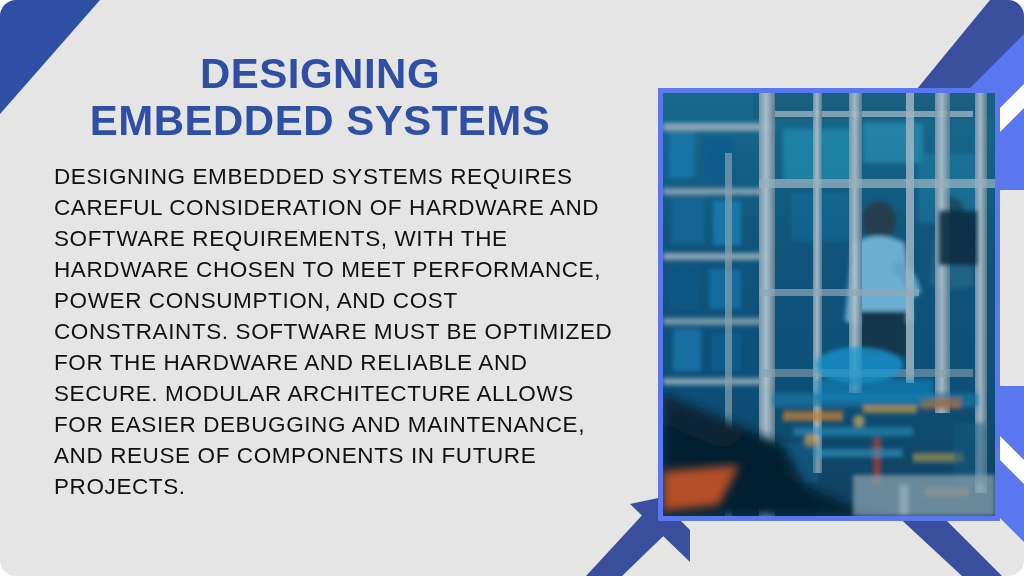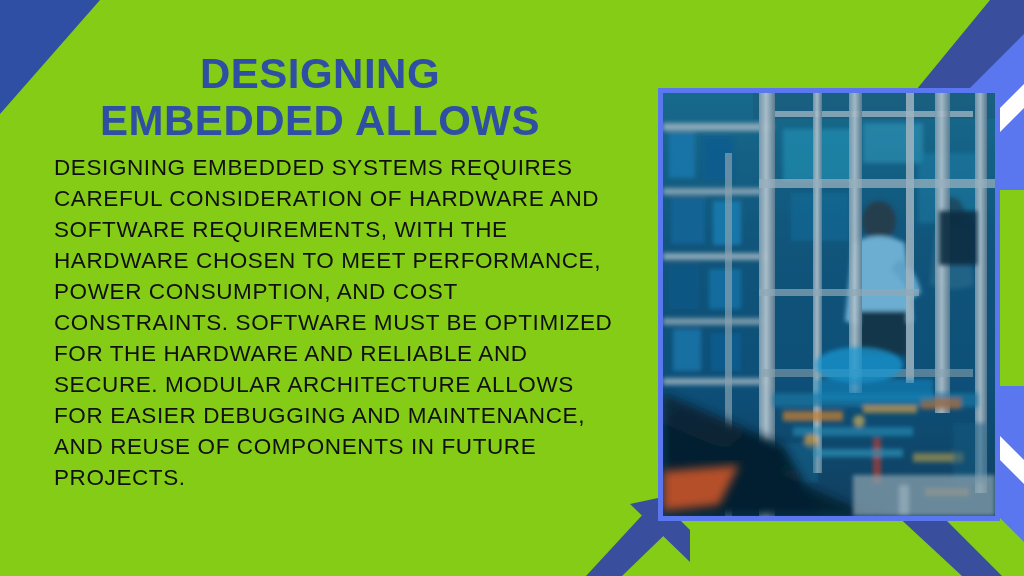--- a/index.html
+++ b/index.html
@@ -3,21 +3,21 @@
 <meta charset="utf-8">
 <style>
   html,body{margin:0;padding:0;}
   body{
     width:1024px;height:576px;
     background:#ffffff;
     font-family:"Liberation Sans", sans-serif;
     overflow:hidden;
     position:relative;
   }
-  .slide{position:absolute;inset:0;background:#84cc16;overflow:hidden;}
+  .slide{position:absolute;inset:0;background:#e5e5e5;overflow:hidden;border-radius:16px;}
 
   
   .deco{position:absolute;pointer-events:none;}
 
   .tri-tl{
     top:0;left:0;width:100px;height:114px;
     background:#2E4FA3;
     clip-path:polygon(0 0,100% 0,0 100%);
   }
 
@@ -41,21 +41,21 @@
     font-size:42px;
     line-height:1.12;
     letter-spacing:0.5px;
   }
   .title .l1{display:block;}
   .title .l2{display:block;}
 
   
   .body-copy{
     position:absolute;
-    left:54px;top:129px;width:560px;
+    left:54px;top:138px;width:560px;
     color:#111111;
     font-size:22.5px;
     line-height:1.38;
     letter-spacing:0.6px;
     font-weight:400;
   }
 
   
   .photo-frame{
     position:absolute;
@@ -127,21 +127,21 @@
 
   <div class="deco stripe-bl">
     <svg width="300" height="120" viewBox="0 0 300 120">
       <polygon points="268,42 300,74 300,106 240,48" fill="#3A4E9E"></polygon>
       <polygon points="196,120 268,42 292,62 232,120" fill="#3A4E9E"></polygon>
     </svg>
   </div>
 
   <h1 class="title">
     <span class="l1">DESIGNING</span>
-    <span class="l2">EMBEDDED ALLOWS</span>
+    <span class="l2">EMBEDDED SYSTEMS</span>
   </h1>
 
   <p class="body-copy">DESIGNING EMBEDDED SYSTEMS REQUIRES CAREFUL CONSIDERATION OF HARDWARE AND SOFTWARE REQUIREMENTS, WITH THE HARDWARE CHOSEN TO MEET PERFORMANCE, POWER CONSUMPTION, AND COST CONSTRAINTS. SOFTWARE MUST BE OPTIMIZED FOR THE HARDWARE AND RELIABLE AND SECURE. MODULAR ARCHITECTURE ALLOWS FOR EASIER DEBUGGING AND MAINTENANCE, AND REUSE OF COMPONENTS IN FUTURE PROJECTS.</p>
 
   <div class="photo-frame">
     <div class="photo">
       <svg width="332" height="423" viewBox="0 0 332 423" preserveAspectRatio="none">
         <defs>
           <linearGradient id="bgGrad" x1="0" y1="0" x2="0" y2="1">
             <stop offset="0%" stop-color="#1a6f8f"></stop>

